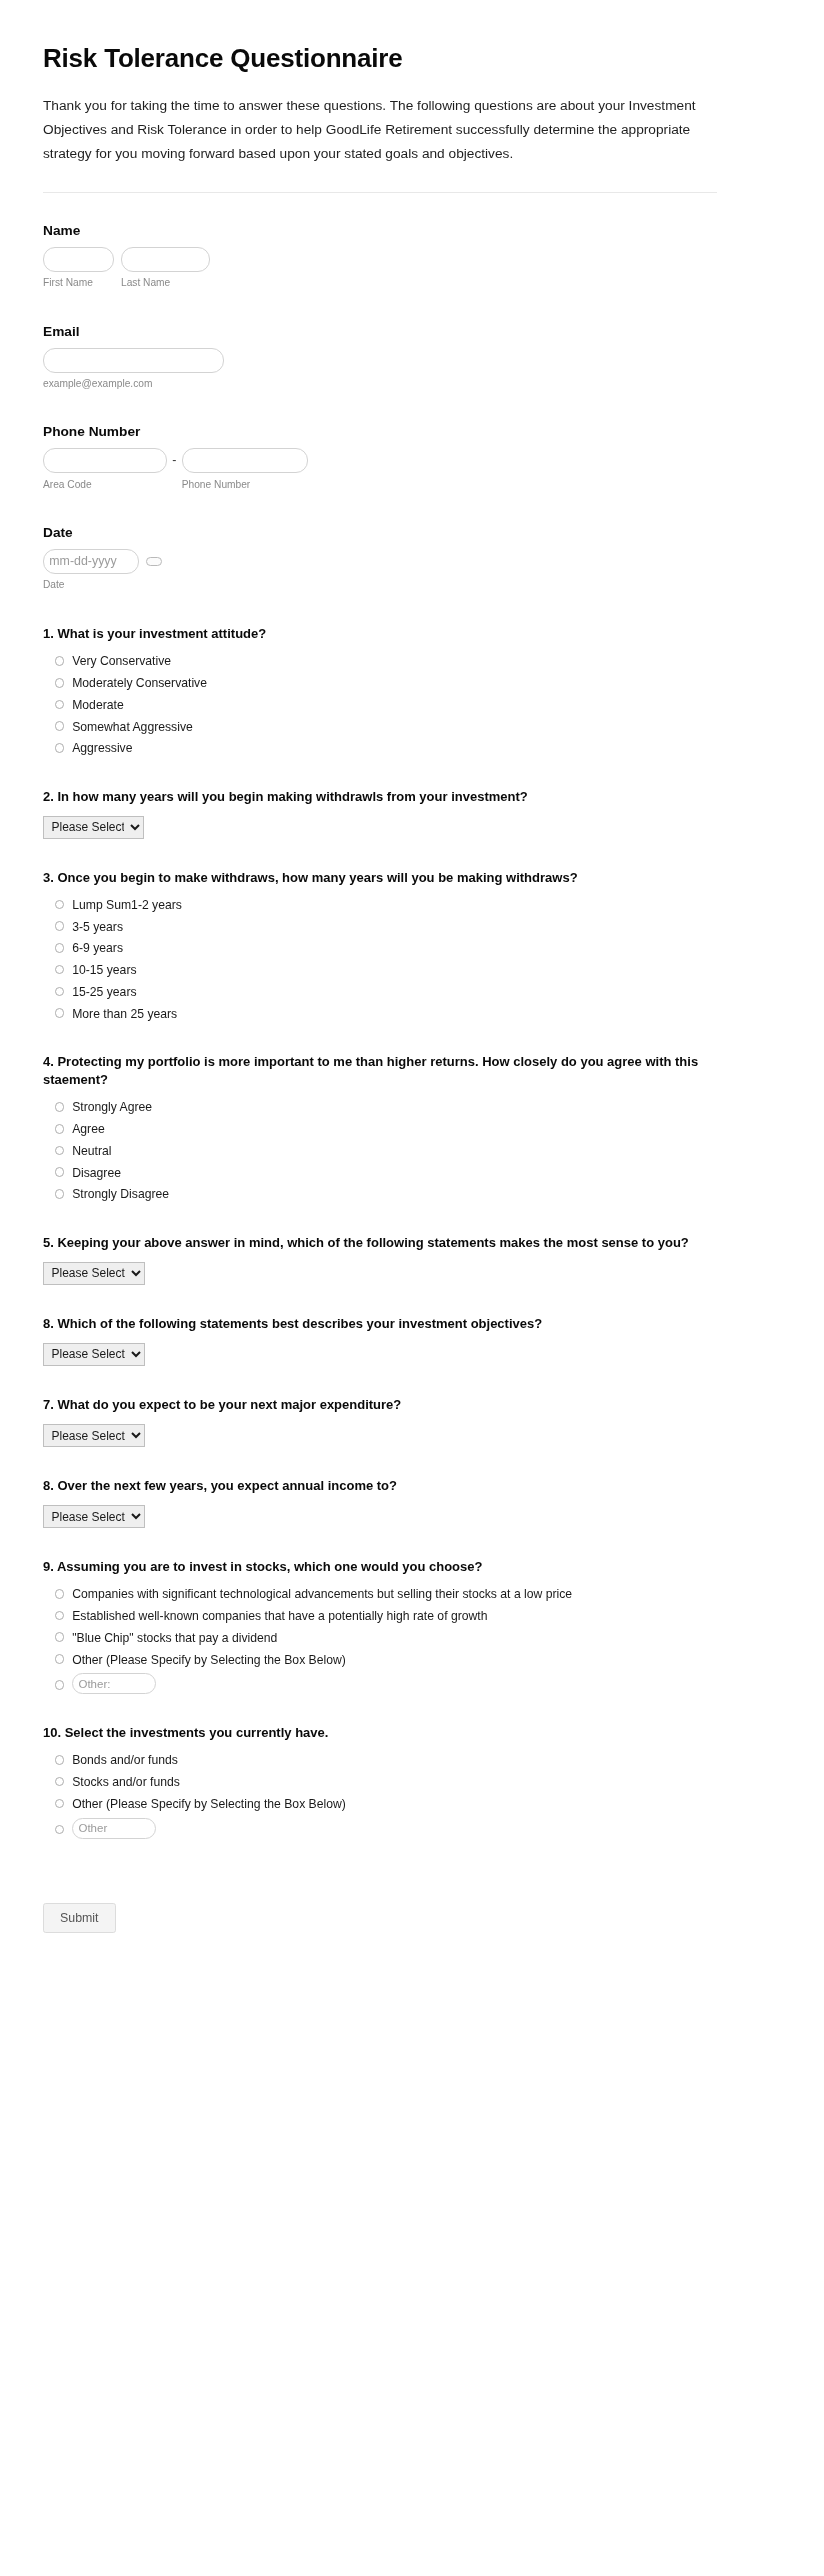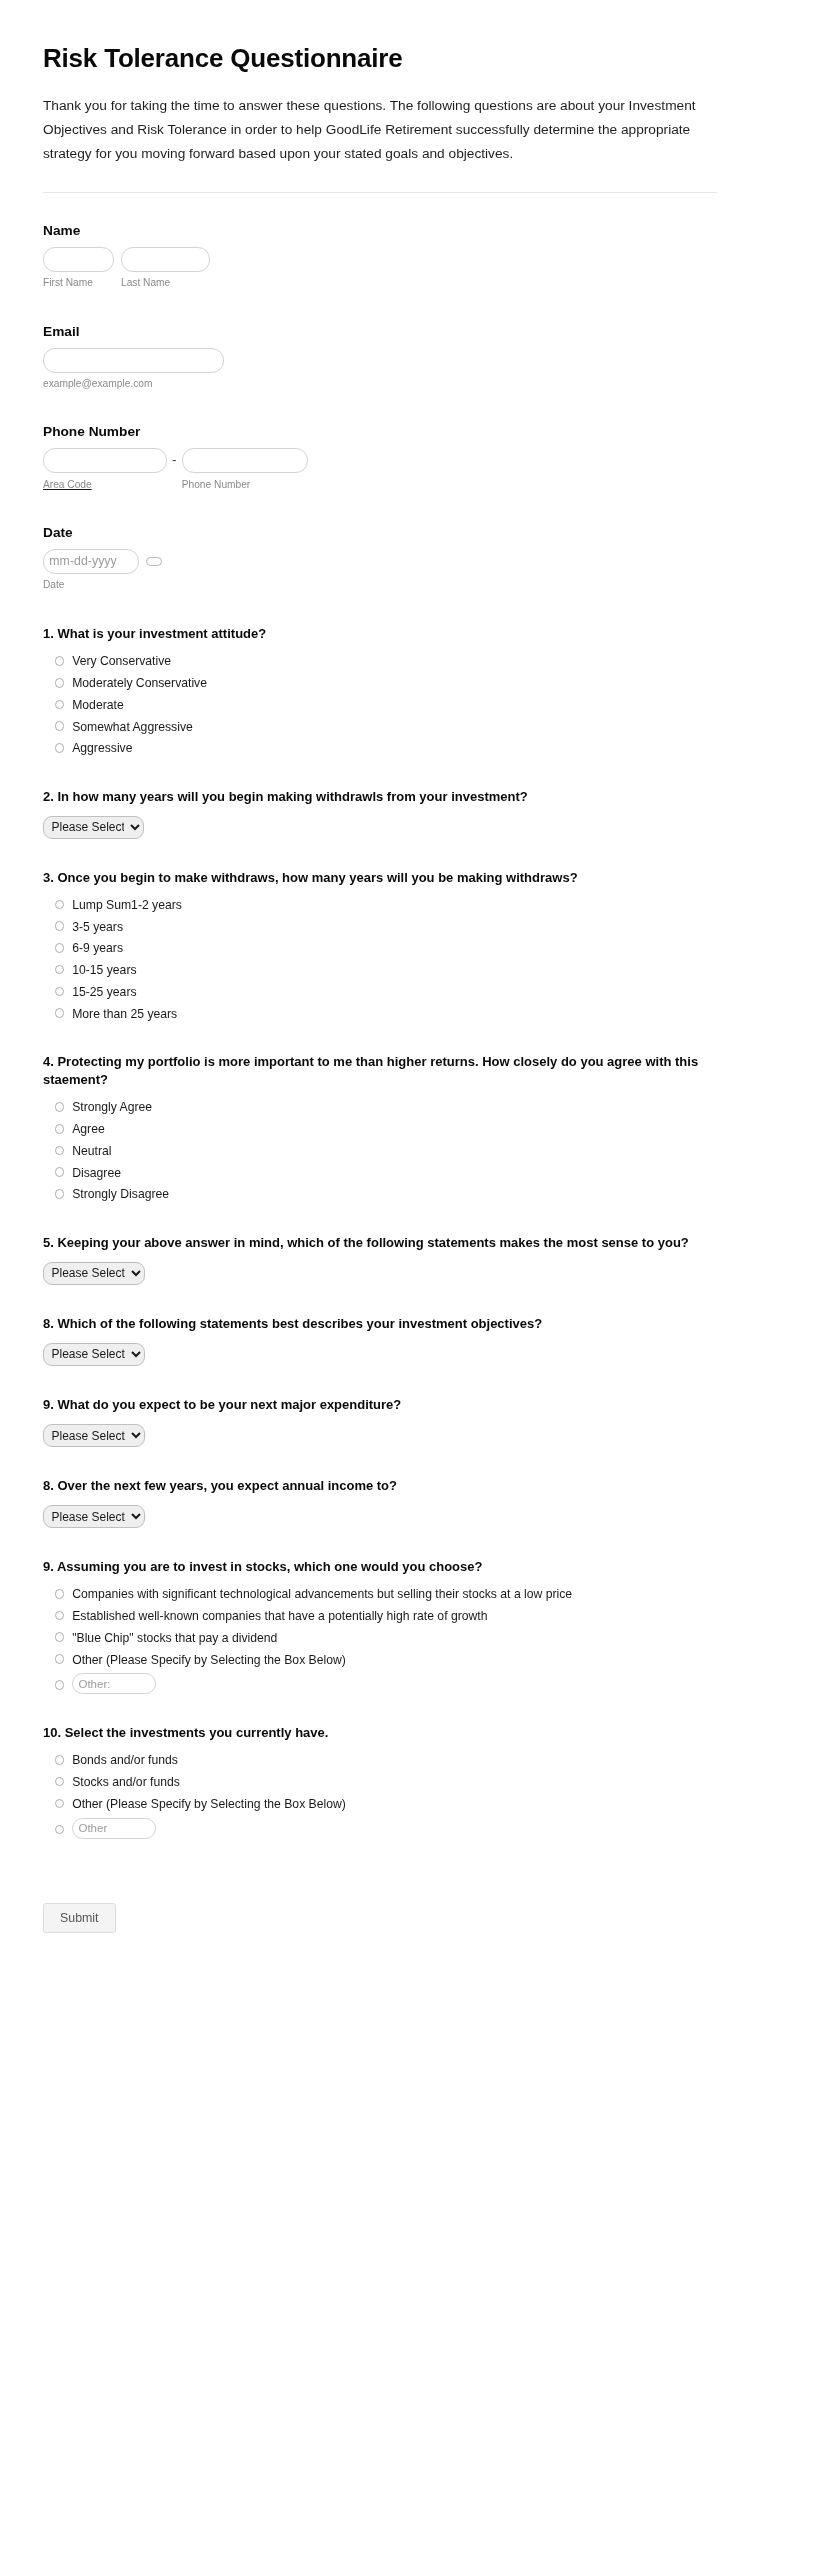--- a/index.html
+++ b/index.html
@@ -79,21 +79,21 @@
 
   .name-row { display: flex; gap: 7px; }
   .name-col-first { width: 71px; }
   .name-col-last  { width: 89px; }
   .name-col-first .txt-input,
   .name-col-last  .txt-input { width: 100%; }
 
   .email-input { width: 181px; }
 
   .phone-row { display: flex; align-items: flex-start; }
-  .phone-area-col  { width: 124px; text-decoration: underline; }
+  .phone-area-col  { width: 124px; }
   .phone-dash {
     font-size: 12.4px;
     color: #333;
     padding: 0 5.3px;
     line-height: 25px;
   }
   .phone-num-col   { width: 126px; }
   .phone-area-col .txt-input,
   .phone-num-col  .txt-input { width: 100%; }
 
@@ -159,21 +159,21 @@
 
   select.select-input {
     box-sizing: border-box;
     height: 23px;
     border: 0.9px solid #bfbfbf;
     background: #efefef;
     font-family: "Liberation Sans", sans-serif;
     font-size: 12px;
     color: #1a1a1a;
     padding: 1.8px 3.5px;
-    border-radius: 9px;
+    border-radius: 0;
     outline: none;
     cursor: pointer;
   }
   .select-narrow { width: 101px; }
   .select-wide   { width: 102px; }
 
   
   .submit-wrap { margin-top: 64px; }
   .submit-btn {
     font-family: "Liberation Sans", sans-serif;
@@ -315,21 +315,21 @@
             <label class="option-label">Disagree</label>
           </li>
           <li class="option-row">
             <input type="radio" class="radio" name="q4" style="">
             <label class="option-label">Strongly Disagree</label>
           </li>
         </ul>
       </div>
       <div class="question-block"><div class="question-title">5. Keeping your above answer in mind, which of the following statements makes the most sense to you?</div><select class="select-input select-wide"><option>Please Select</option></select></div>
       <div class="question-block"><div class="question-title">8. Which of the following statements best describes your investment objectives?</div><select class="select-input select-wide"><option>Please Select</option></select></div>
-      <div class="question-block"><div class="question-title">9. What do you expect to be your next major expenditure?</div><select class="select-input select-wide"><option>Please Select</option></select></div>
+      <div class="question-block"><div class="question-title">7. What do you expect to be your next major expenditure?</div><select class="select-input select-wide"><option>Please Select</option></select></div>
       <div class="question-block"><div class="question-title">8. Over the next few years, you expect annual income to?</div><select class="select-input select-wide"><option>Please Select</option></select></div>
       <div class="question-block">
         <div class="question-title">9. Assuming you are to invest in stocks, which one would you choose?</div>
         <ul class="options">
           <li class="option-row">
             <input type="radio" class="radio" name="q9" style="">
             <label class="option-label">Companies with significant technological advancements but selling their stocks at a low price</label>
           </li>
           <li class="option-row">
             <input type="radio" class="radio" name="q9" style="">

